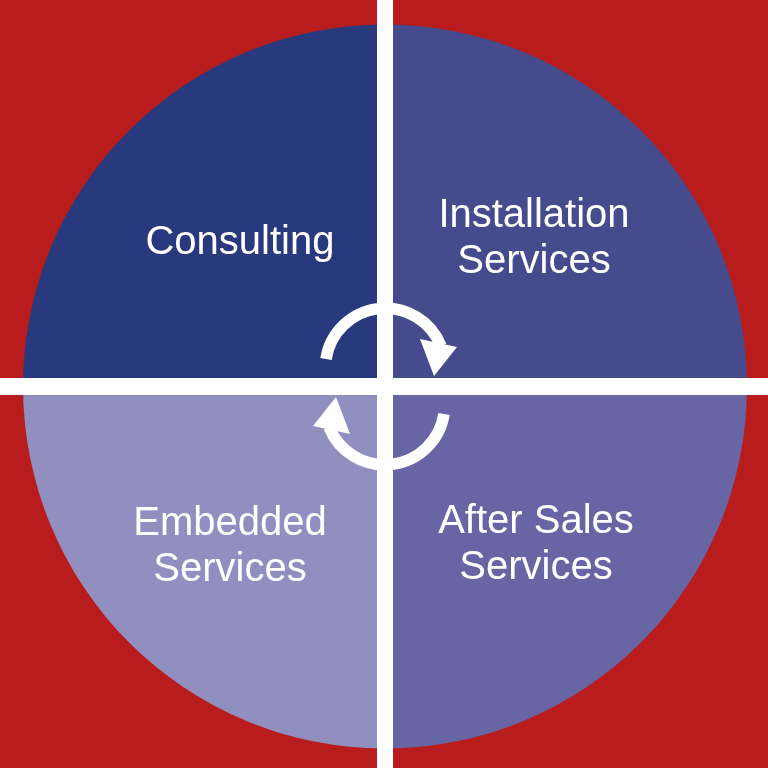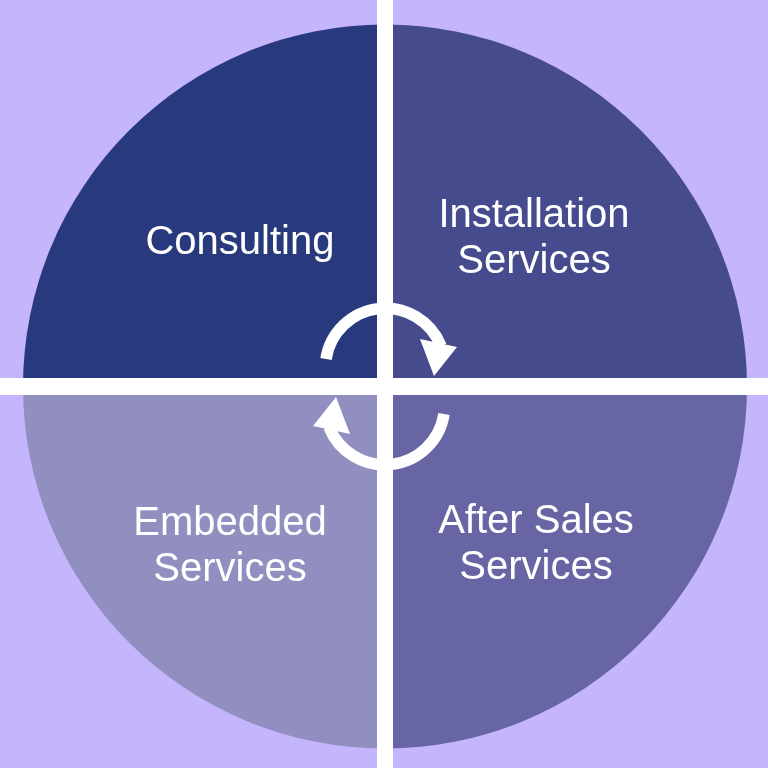--- a/index.html
+++ b/index.html
@@ -1,18 +1,18 @@
 <!DOCTYPE html>
 <html><head>
 <meta charset="utf-8">
 <style>
   * { margin: 0; padding: 0; box-sizing: border-box; }
   html, body { width: 768px; height: 768px; background: #ffffff; overflow: hidden; }
   body { font-family: "Liberation Sans", "DejaVu Sans", sans-serif; }
-  .stage { position: relative; width: 768px; height: 768px; background: #c4b5fd; overflow: hidden; }
+  .stage { position: relative; width: 768px; height: 768px; background: #b91c1c; overflow: hidden; }
   svg { display: block; }
   .quad-label {
     font-family: "Liberation Sans", "DejaVu Sans", sans-serif;
     font-size: 40px;
     font-weight: 400;
     fill: #ffffff;
     text-anchor: middle;
   }
   .arrow-arc { fill: none; stroke: #ffffff; stroke-width: 11.5; stroke-linecap: butt; }
   .arrow-head { fill: #ffffff; stroke: none; }

